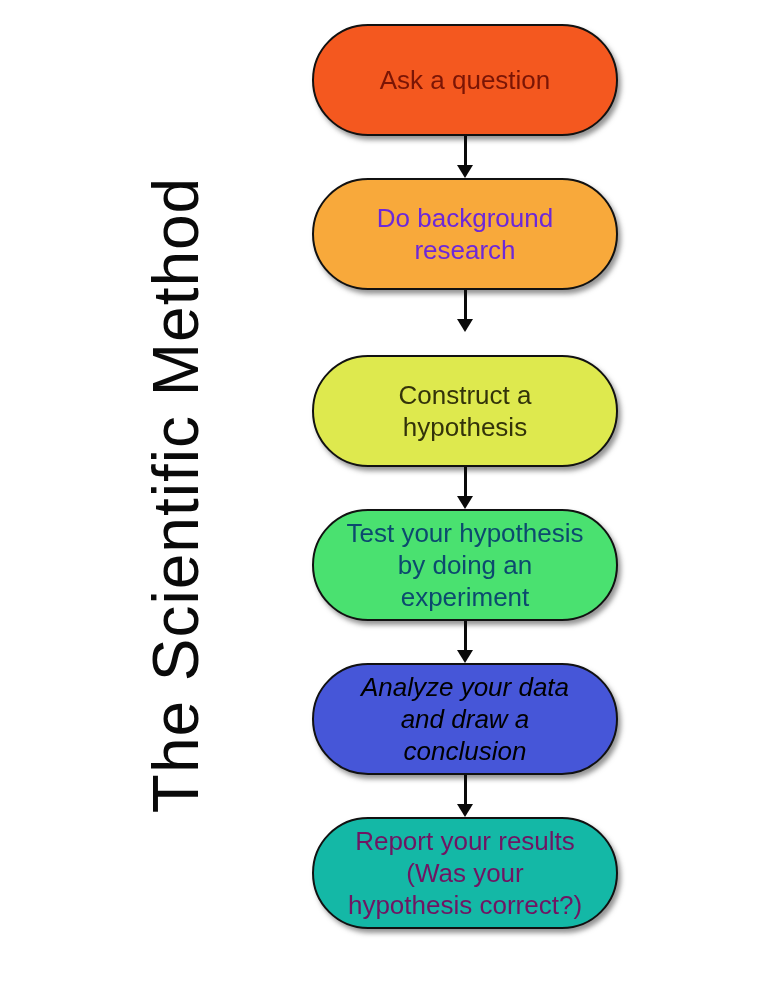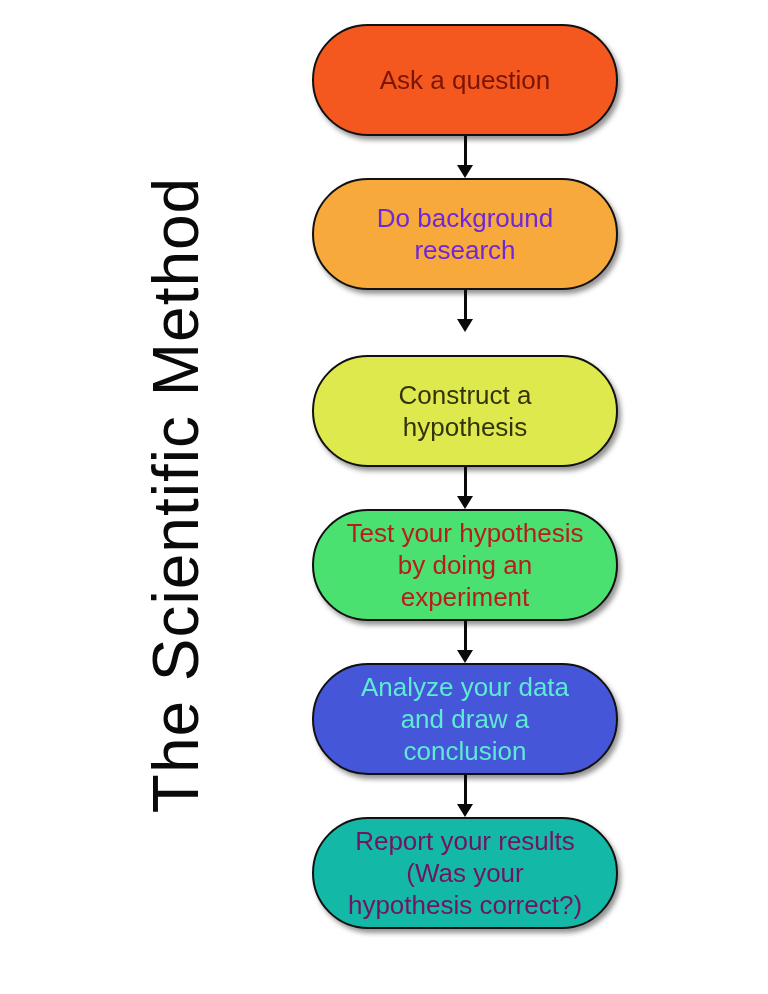--- a/index.html
+++ b/index.html
@@ -96,28 +96,28 @@
       <div class="head"></div>
     </div>
 
     <div class="flow-box" aria-label="Construct a hypothesis" style="background: rgb(222, 233, 78); color: rgb(51, 51, 10); margin-top: 23px;">Construct a<br>hypothesis</div>
 
     <div class="flow-arrow">
       <div class="shaft"></div>
       <div class="head"></div>
     </div>
 
-    <div class="flow-box" aria-label="Test your hypothesis by doing an experiment" style="background: rgb(74, 225, 112); color: #b91c1c;">Test your hypothesis<br>by doing an<br>experiment</div>
+    <div class="flow-box" aria-label="Test your hypothesis by doing an experiment" style="background: rgb(74, 225, 112); color: #0c4a6e;">Test your hypothesis<br>by doing an<br>experiment</div>
 
     <div class="flow-arrow">
       <div class="shaft"></div>
       <div class="head"></div>
     </div>
 
-    <div class="flow-box" aria-label="Analyze your data and draw a conclusion" style="background: rgb(70, 86, 216); color: #5eead4;">Analyze your data<br>and draw a<br>conclusion</div>
+    <div class="flow-box" aria-label="Analyze your data and draw a conclusion" style="background: rgb(70, 86, 216); color: #000000; font-style: italic;">Analyze your data<br>and draw a<br>conclusion</div>
 
     <div class="flow-arrow">
       <div class="shaft"></div>
       <div class="head"></div>
     </div>
 
     <div class="flow-box" aria-label="Report your results (Was your hypothesis correct?)" style="background: #14b8a6; color: rgb(112, 21, 99);">Report your results<br>(Was your<br>hypothesis correct?)</div>
   </div>
 
 </div>

